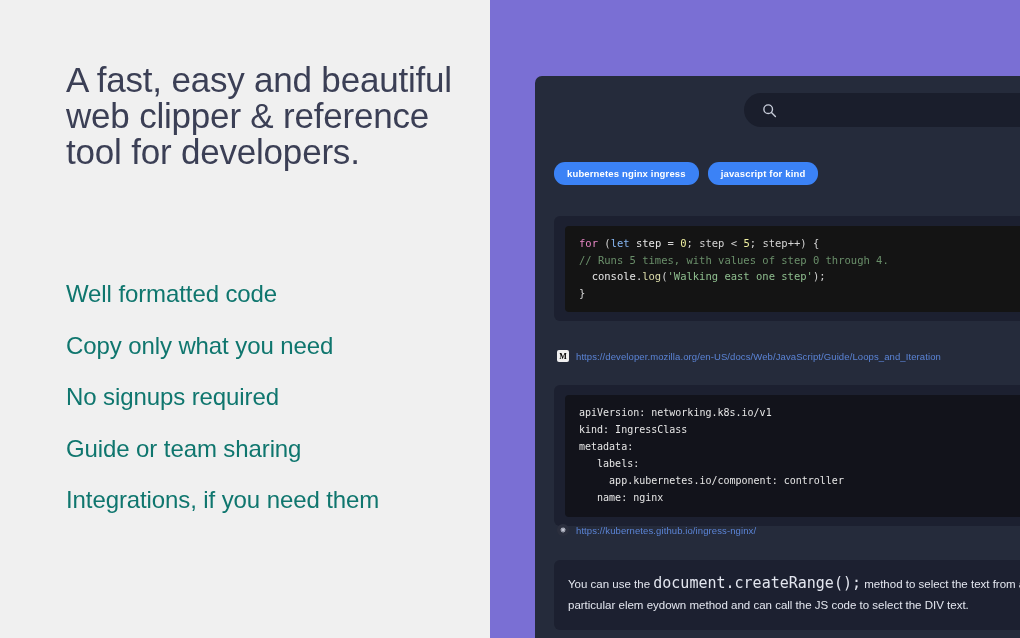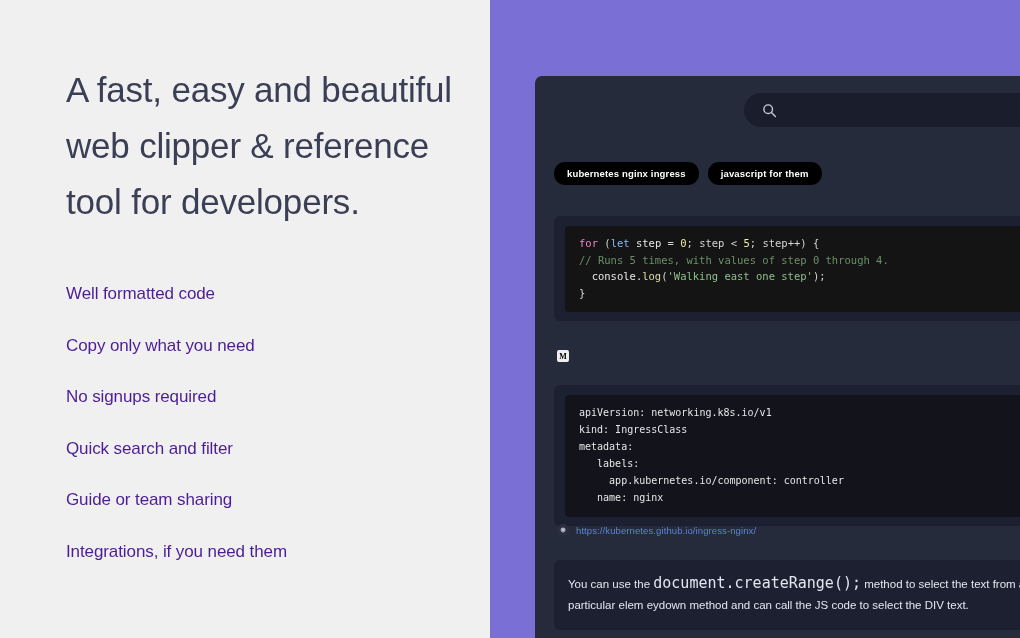--- a/index.html
+++ b/index.html
@@ -15,35 +15,35 @@
     width: 490px; height: 638px;
     background: #f0f0f0;
     flex: 0 0 490px;
     position: relative;
   }
   .headline {
     position: absolute;
     left: 66px; top: 62px;
     width: 400px;
     font-size: 35px;
-    line-height: 56px;
+    line-height: 36px;
     font-weight: 400;
     color: #3b3f55;
     letter-spacing: -0.2px;
   }
   .feature-list {
     position: absolute;
     left: 66px; top: 283px;
     width: 410px;
     list-style: none;
   }
   .feature-list li {
-    font-size: 17px;
+    font-size: 24px;
     line-height: 22px;
-    color: #4c1d95;
+    color: #0f766e;
     margin-bottom: 29.5px;
     letter-spacing: -0.1px;
     white-space: nowrap;
   }
 
   
   .right-panel {
     width: 530px; height: 638px;
     background: #7a6fd4;
     flex: 0 0 530px;
@@ -85,21 +85,21 @@
   }
 
   
   .tag-row {
     position: absolute;
     left: 19px; top: 86px;
     display: flex;
     gap: 9px;
   }
   .tag {
-    background: #000000;
+    background: #3b82f6;
     color: #ffffff;
     font-size: 9.5px;
     font-weight: 700;
     border-radius: 11px;
     padding: 5.5px 13px 6px;
     white-space: nowrap;
     letter-spacing: 0.15px;
   }
 
   
@@ -186,21 +186,20 @@
 </head>
 <body>
 
 <div class="left-panel">
   <h1 class="headline">A fast, easy and beautiful web clipper &amp; reference tool  for developers.</h1>
 
   <ul class="feature-list">
     <li>Well formatted code</li>
     <li>Copy only what you need</li>
     <li>No signups required</li>
-    <li>Quick search and filter</li>
     <li>Guide or team sharing</li>
     <li>Integrations, if you need them</li>
   </ul>
 </div>
 
 <div class="right-panel">
 
   <div class="app-window">
 
     <div class="app-topbar">
@@ -210,31 +209,32 @@
             <circle cx="6.6" cy="6.6" r="4.6" stroke="#c6cbd8" stroke-width="1.5"></circle>
             <line x1="10.1" y1="10.1" x2="14.3" y2="14.3" stroke="#c6cbd8" stroke-width="1.5" stroke-linecap="round"></line>
           </svg>
         </span>
         <span class="search-input-text"></span>
       </div>
     </div>
 
     <div class="tag-row">
       <span class="tag">kubernetes nginx ingress</span>
-      <span class="tag">javascript for them</span>
+      <span class="tag">javascript for kind</span>
     </div>
 
     <div class="card" style="top:140px;">
       <div class="card-code" id="js-code"><span class="tok-key">for </span><span class="tok-punc">(</span><span class="tok-decl">let </span><span class="tok-name">step </span><span class="tok-punc">= </span><span class="tok-num">0</span><span class="tok-punc">; step &lt; </span><span class="tok-num">5</span><span class="tok-punc">; step++) {</span>
 <span class="tok-comment">// Runs 5 times, with values of step 0 through 4.</span>
 <span class="tok-name">  console.</span><span class="tok-fn">log</span><span class="tok-punc">(</span><span class="tok-str">'Walking east one step'</span><span class="tok-punc">);</span>
 <span class="tok-punc">}</span></div>
     </div>
     <div class="link-row" style="top:274px;">
       <span class="favicon mdn">M</span>
+      <span class="link-text">https://developer.mozilla.org/en-US/docs/Web/JavaScript/Guide/Loops_and_Iteration</span>
     </div>
 
     <div class="card" style="top:309px;">
       <div class="card-code yaml" id="yaml-code"><span class="tok-name">apiVersion: networking.k8s.io/v1</span>
 <span class="tok-name">kind: IngressClass</span>
 <span class="tok-name">metadata:</span>
 <span class="tok-name">   labels:</span>
 <span class="tok-name">     app.kubernetes.io/component: controller</span>
 <span class="tok-name">   name: nginx</span></div>
     </div>

